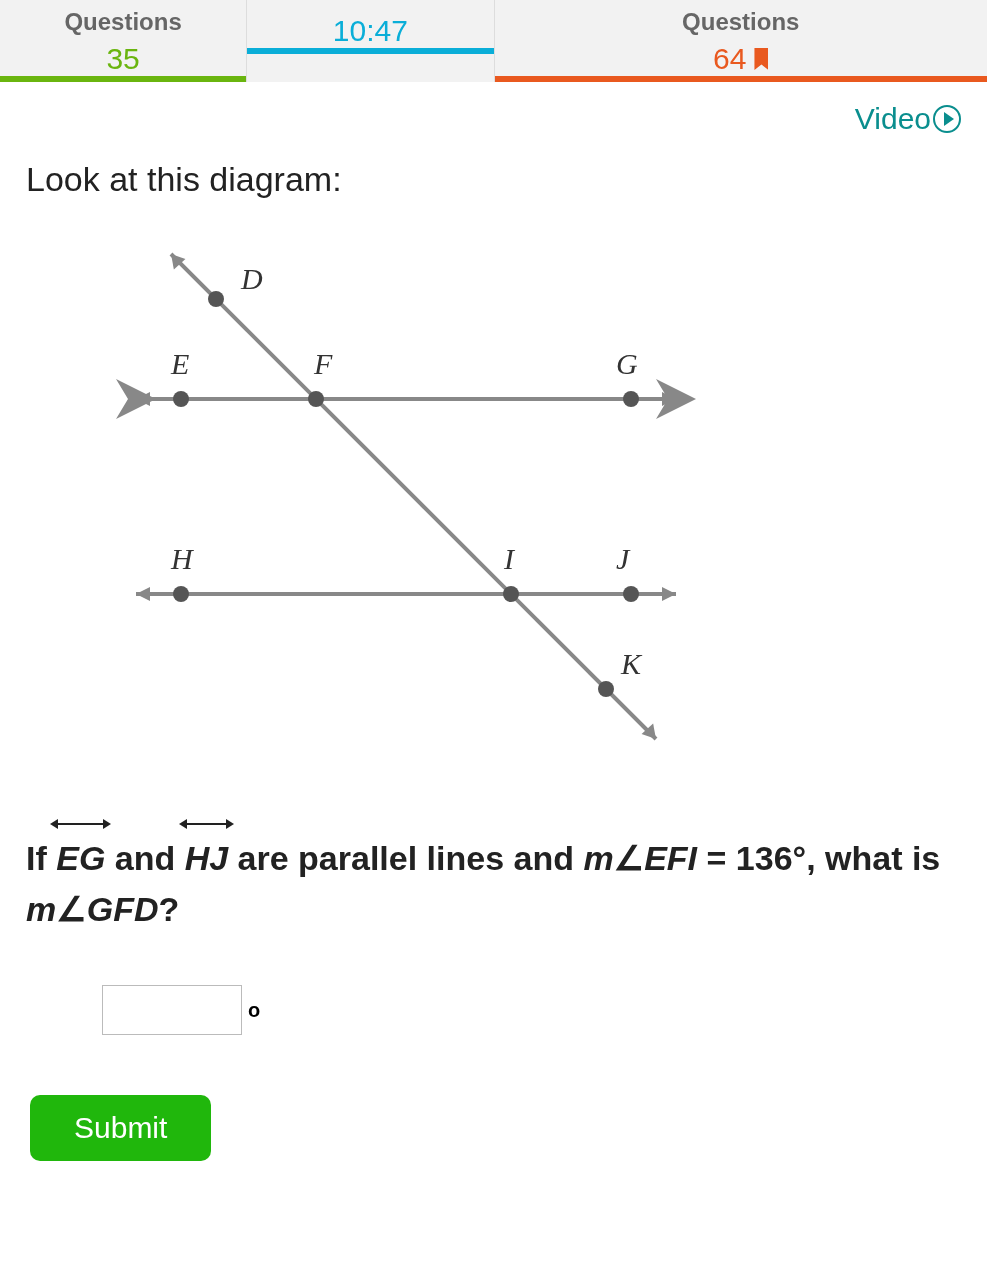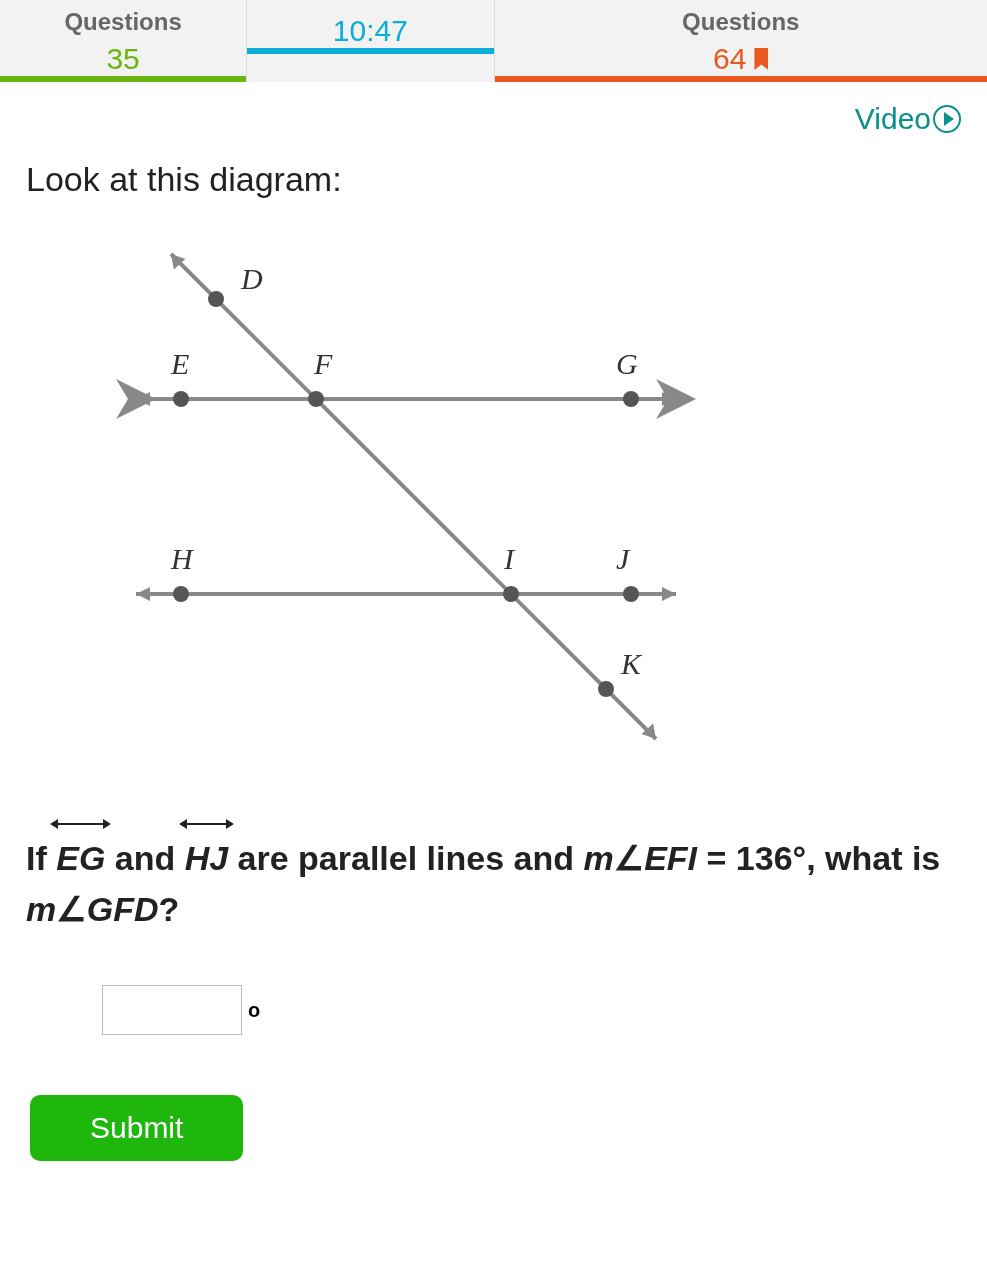--- a/index.html
+++ b/index.html
@@ -134,21 +134,21 @@
     font-size: 24px;
     padding: 0 8px;
   }
   .deg { font-size: 20px; vertical-align: top; font-weight: bold; margin-left: 2px;}
   .submit-btn {
     background: #20b70c;
     color: #fff;
     font-size: 30px;
     border: none;
     border-radius: 10px;
-    padding: 16px 60px;
+    padding: 16px 44px;
     margin-left: 4px;
     cursor: pointer;
   }
 </style>
 </head>
 <body>
 
 <div class="header">
   <div class="header-cell">
     <div class="header-label">Questions</div>

